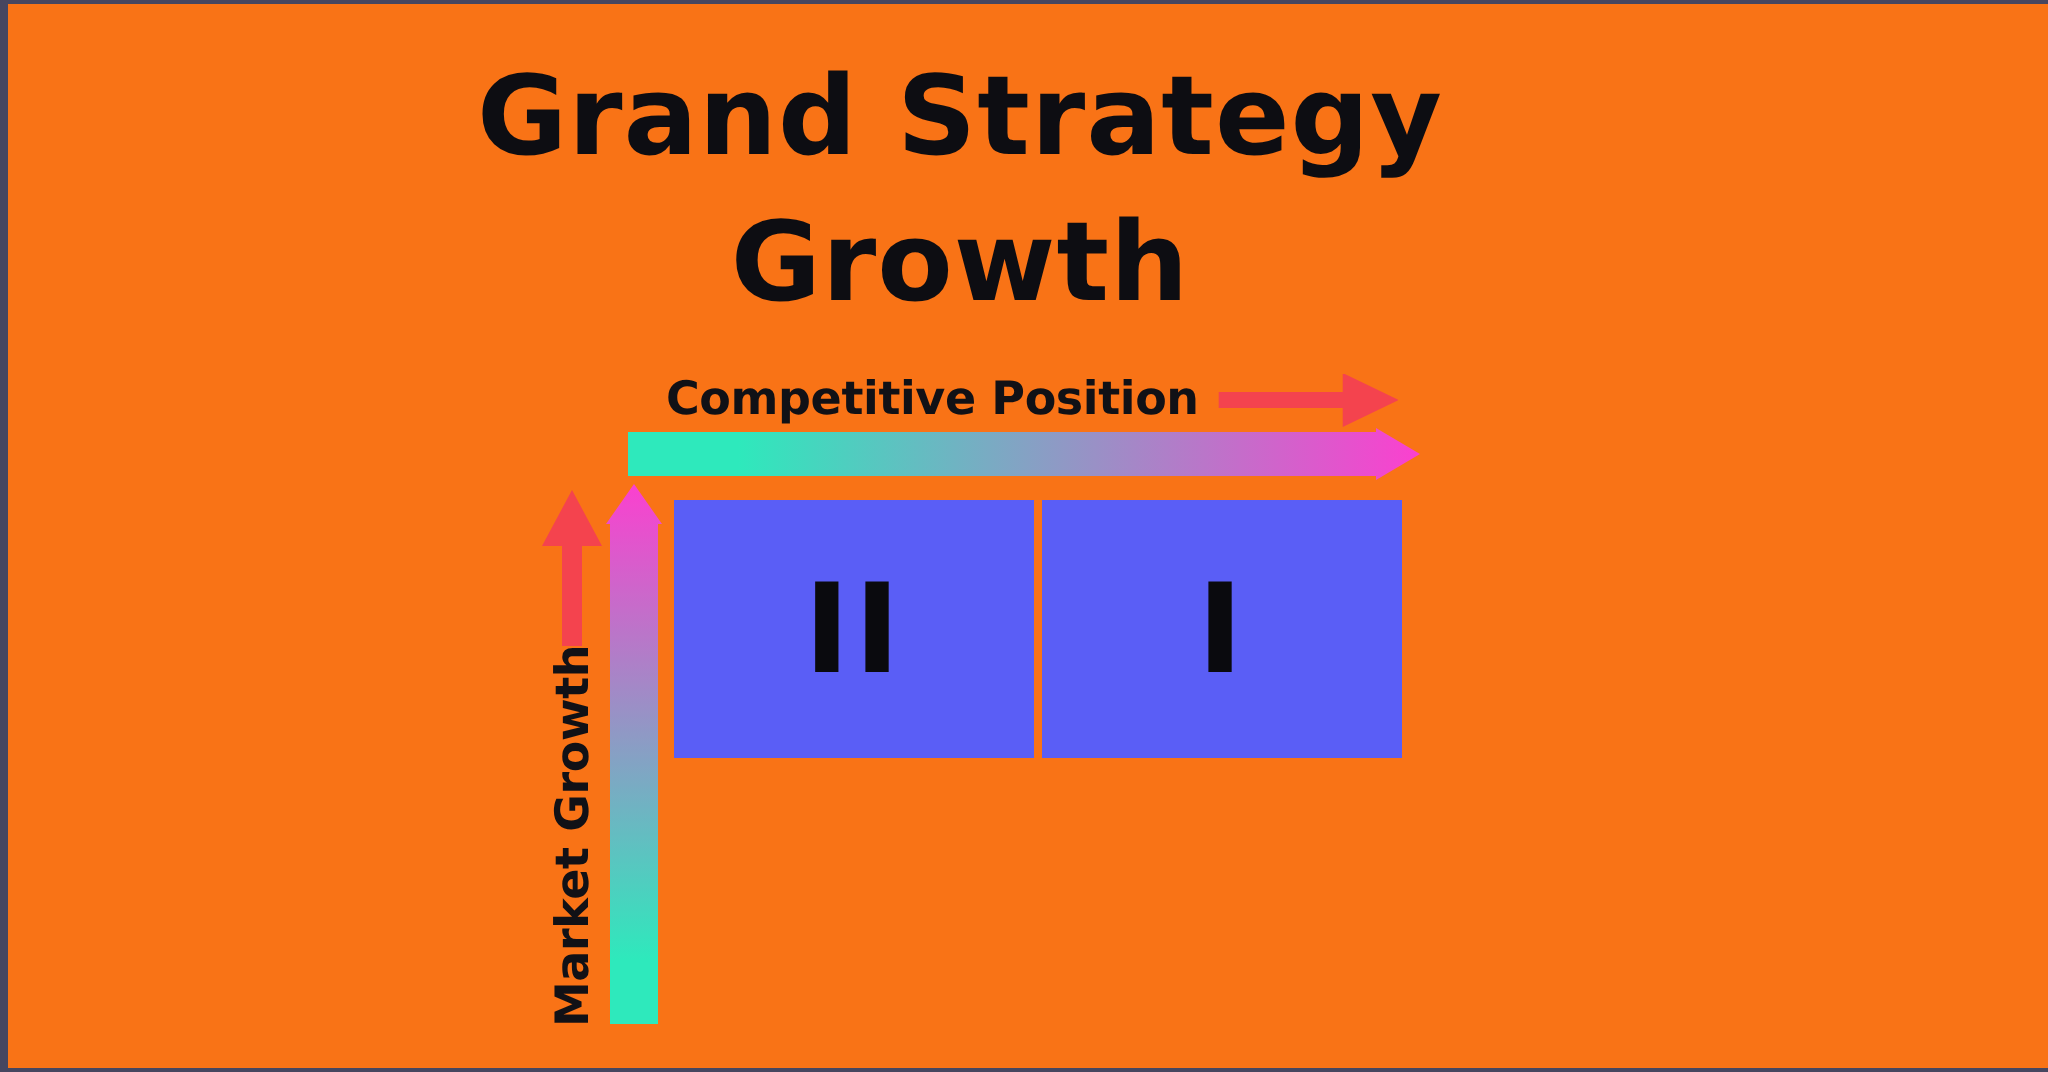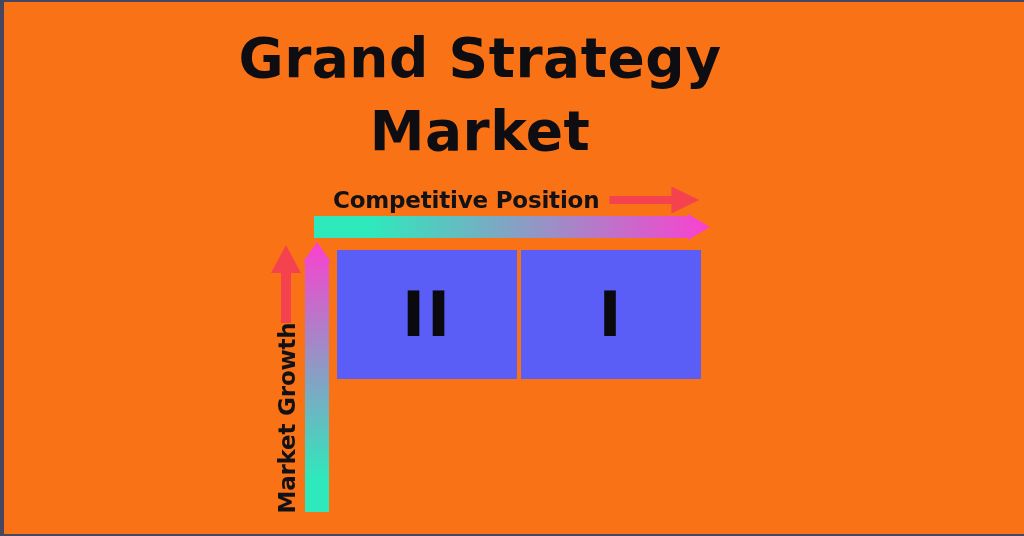--- a/index.html
+++ b/index.html
@@ -166,21 +166,21 @@
 </style>
 </head>
 <body>
 
 <div class="stage">
 
   <div class="edge edge-left"></div>
   <div class="edge edge-top"></div>
   <div class="edge edge-bottom"></div>
 
-  <h1 class="title"><span>Grand Strategy</span><br><span>Market</span></h1>
+  <h1 class="title"><span>Grand Strategy</span><br><span>Growth</span></h1>
 
   <div class="x-axis-row">
     <span class="x-axis-label">Competitive Position</span>
     <div class="red-arrow-right"></div>
   </div>
 
   <div class="h-gradient-arrow"></div>
 
   <div class="red-arrow-up"></div>
   <div class="v-gradient-arrow"></div>

